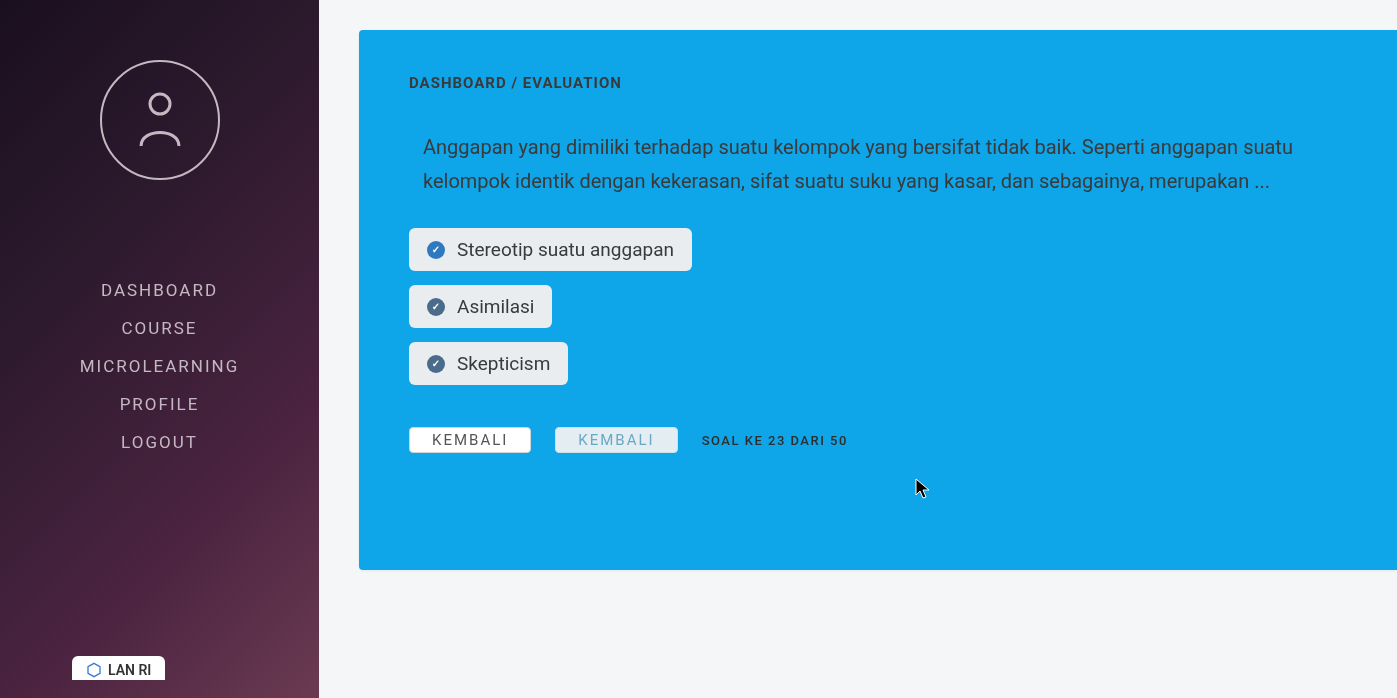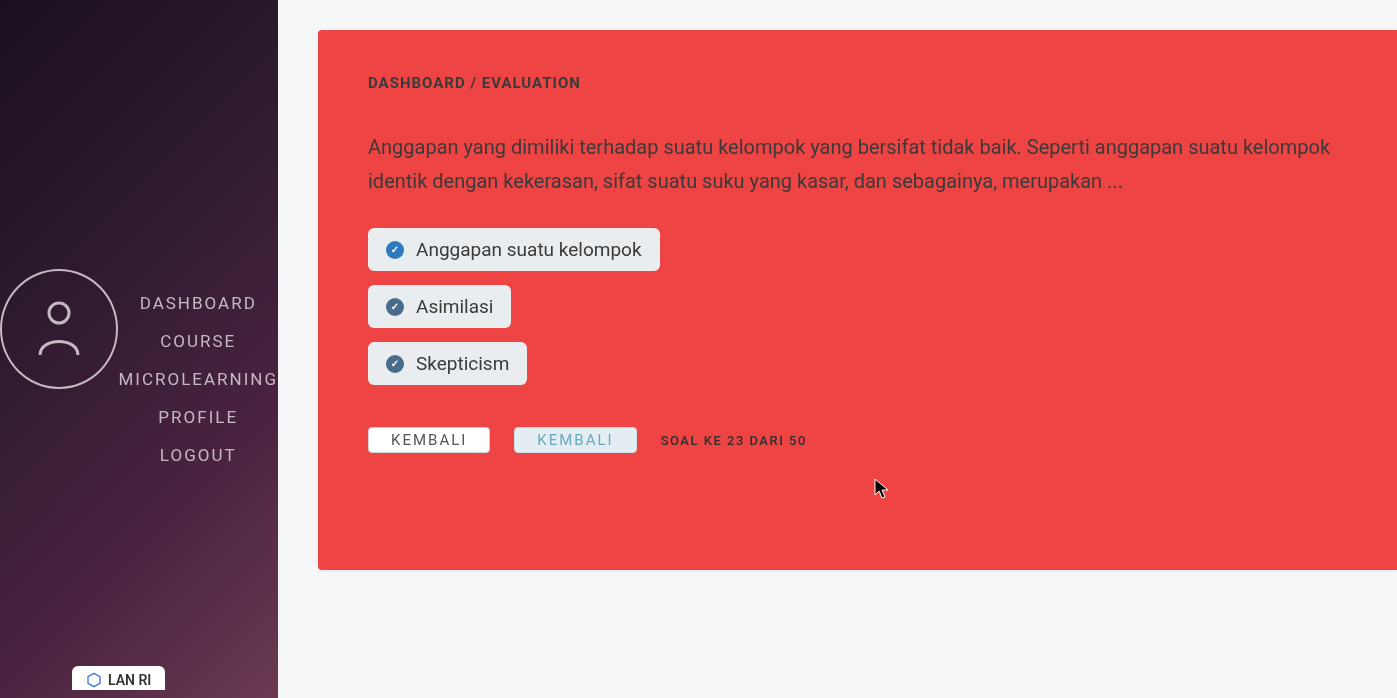--- a/index.html
+++ b/index.html
@@ -9,26 +9,26 @@
       font-family: -apple-system, BlinkMacSystemFont, 'Segoe UI', Roboto, Arial, sans-serif;
     }
     body {
       display: flex;
       width: 1397px;
       height: 698px;
       overflow: hidden;
       background: #e8e9eb;
     }
     .sidebar {
-      width: 278px;
+      width: 319px;
       height: 100%;
       background: linear-gradient(135deg, #1a0f1f 0%, #2d1a2e 35%, #4a2340 70%, #6b3a52 100%);
       color: #d4c9d0;
       display: flex;
-      flex-direction: row;
+      flex-direction: column;
       align-items: center;
       padding-top: 60px;
       position: relative;
     }
     .avatar-circle {
       width: 120px;
       height: 120px;
       border: 2px solid #c5b8c2;
       border-radius: 50%;
       display: flex;
@@ -52,21 +52,21 @@
     }
     .nav-item {
       font-size: 17px;
       letter-spacing: 2px;
       color: #c5b8c2;
       cursor: pointer;
       text-transform: uppercase;
     }
     .brand-badge {
       position: absolute;
-      bottom: 8px;
+      bottom: 18px;
       left: 72px;
       background: #ffffff;
       color: #333;
       padding: 6px 14px 2px 14px;
       border-radius: 6px 6px 0 0;
       font-size: 14px;
       font-weight: 600;
       display: flex;
       align-items: center;
       gap: 6px;
@@ -75,40 +75,41 @@
       width: 16px;
       height: 16px;
     }
     .main {
       flex: 1;
       background: #f5f6f7;
       padding: 30px 0 0 0;
       position: relative;
     }
     .card {
-      background: #ef4444;
+      background: #0ea5e9;
       margin-left: 40px;
       margin-right: 0;
       padding: 44px 50px 60px 50px;
       border-radius: 4px 0 0 4px;
       min-height: 540px;
       box-shadow: 0 1px 3px rgba(0,0,0,0.06);
     }
     .breadcrumb {
       font-size: 15px;
       font-weight: 700;
       letter-spacing: 1px;
       color: #3a3a3a;
       margin-bottom: 38px;
     }
     .question-text {
       font-size: 20px;
       color: #3a3a3a;
       line-height: 1.7;
       margin-bottom: 30px;
+      margin-left: 14px;
     }
     .options {
       display: flex;
       flex-direction: column;
       align-items: flex-start;
       gap: 14px;
       margin-bottom: 42px;
     }
     .option {
       display: inline-flex;
@@ -205,21 +206,21 @@
 </aside>
 
 <main class="main">
   <div class="card">
     <div class="breadcrumb">DASHBOARD / EVALUATION</div>
     <p class="question-text">Anggapan yang dimiliki terhadap suatu kelompok yang bersifat tidak baik. Seperti anggapan suatu kelompok identik dengan kekerasan, sifat suatu suku yang kasar, dan sebagainya, merupakan ...</p>
 
     <div class="options">
       <div class="option selected">
         <span class="radio-dot"></span>
-        <span>Anggapan suatu kelompok</span>
+        <span>Stereotip suatu anggapan</span>
       </div>
       <div class="option">
         <span class="radio-dot"></span>
         <span>Asimilasi</span>
       </div>
       <div class="option">
         <span class="radio-dot"></span>
         <span>Skepticism</span>
       </div>
     </div>

